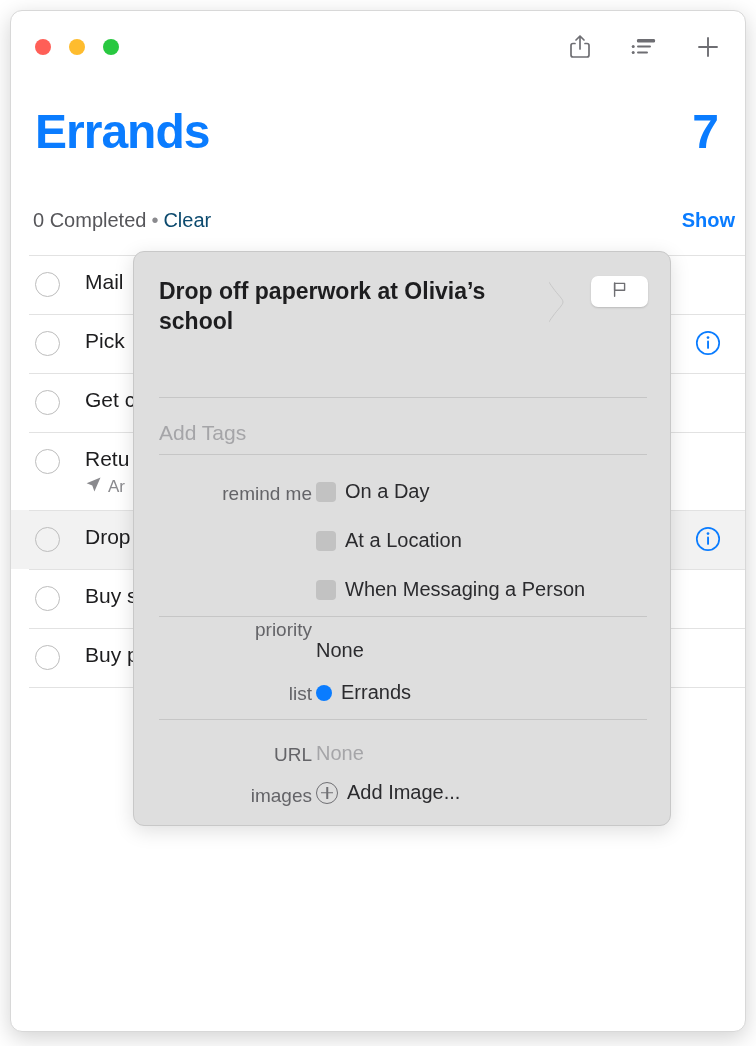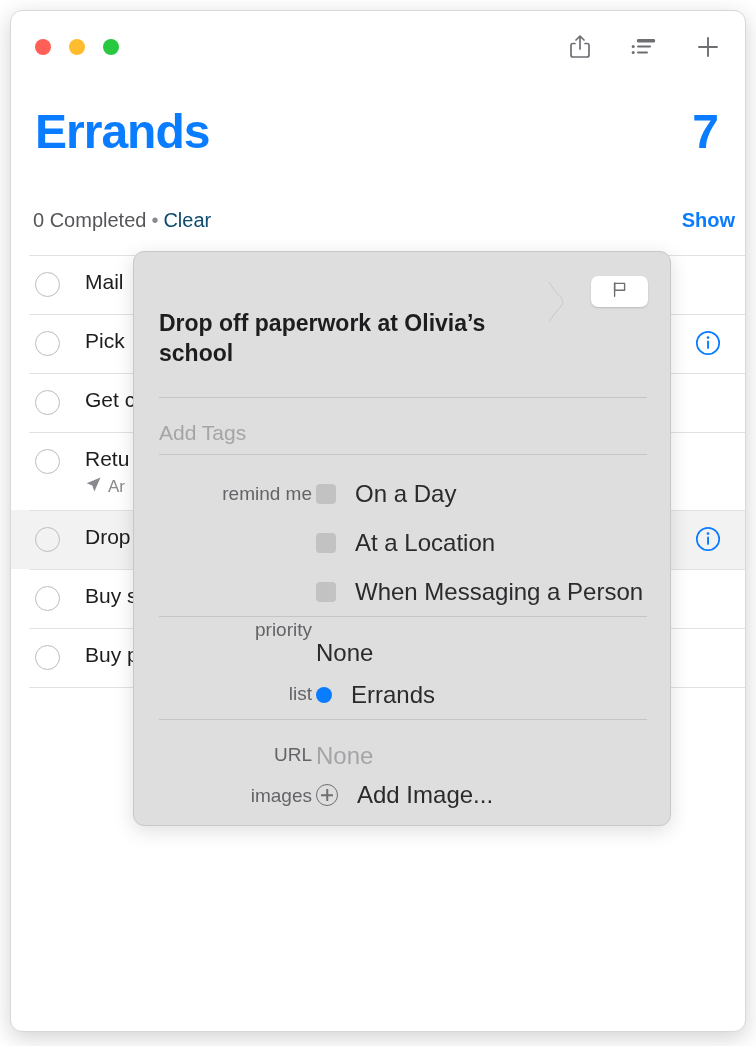--- a/index.html
+++ b/index.html
@@ -191,21 +191,20 @@
 
   .pop-title {
     position: absolute;
     left: 25px;
     top: 24px;
     width: 400px;
     font-size: 23px;
     font-weight: bold;
     color: #1d1d1f;
     line-height: 1.32;
-    margin-top: 32px;
   }
   .flag-btn {
     position: absolute;
     right: 22px;
     top: 24px;
     width: 57px; height: 31px;
     background: #ffffff;
     border-radius: 7px;
     box-shadow: 0 1px 2px rgba(0,0,0,0.16);
     display: flex;
@@ -236,25 +235,25 @@
   .prop-label {
     position: absolute;
     width: 120px;
     text-align: right;
     font-size: 19px;
     color: #646468;
   }
   .prop-value {
     position: absolute;
     left: 182px;
-    font-size: 24px;
+    font-size: 20px;
     color: #2b2b2e;
     display: flex;
     align-items: center;
-    gap: 19px;
+    gap: 9px;
     text-align: right;
   }
   .prop-value.muted { color: #a5a5a8; }
 
   .cb {
     width: 20px; height: 20px;
     border-radius: 4px;
     background: #c2c2c2;
     flex: 0 0 auto;
     cursor: pointer;

